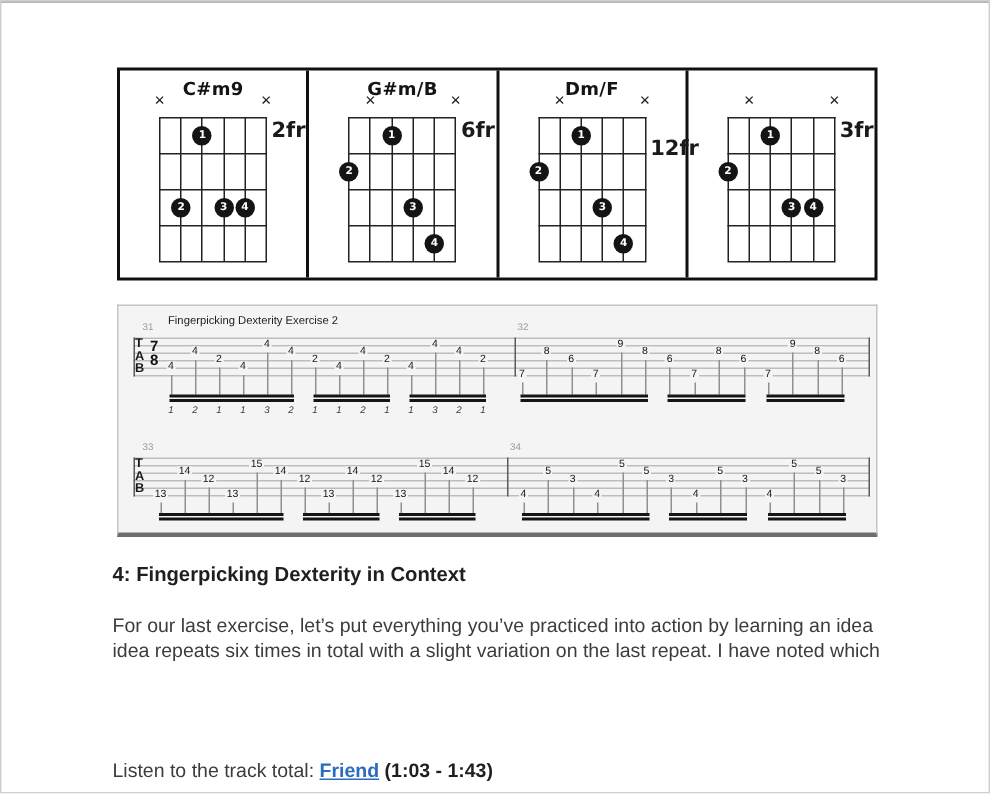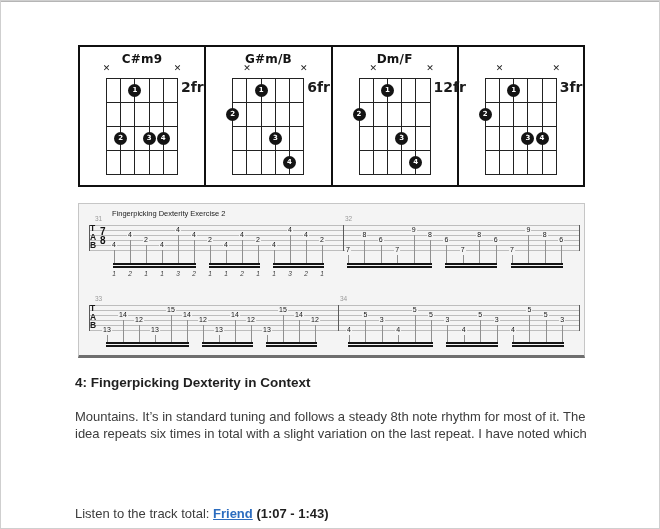--- a/index.html
+++ b/index.html
@@ -99,21 +99,21 @@
         <div class="grid-line" style="left: 68.6px; top: 31px; width: 1px; height: 96px;"></div>
         <div class="grid-line" style="left: 82.8px; top: 31px; width: 1px; height: 96px;"></div>
         <div class="grid-line" style="left: 97px; top: 31px; width: 1px; height: 96px;"></div>
         <div class="grid-line" style="left: 26px; top: 31px; width: 72px; height: 1px;"></div>
         <div class="grid-line" style="left: 26px; top: 55px; width: 72px; height: 1px;"></div>
         <div class="grid-line" style="left: 26px; top: 79px; width: 72px; height: 1px;"></div>
         <div class="grid-line" style="left: 26px; top: 103px; width: 72px; height: 1px;"></div>
         <div class="grid-line" style="left: 26px; top: 127px; width: 72px; height: 1px;"></div>
         <div class="xmark" style="left: 40.7px; top: 16px;">✕</div>
         <div class="xmark" style="left: 97.5px; top: 16px;">✕</div>
-        <div class="fret-label" style="left: 101px; top: 32px;">12fr</div>
+        <div class="fret-label" style="left: 101px; top: 44px;">12fr</div>
         <div class="dot" style="left: 48.4px; top: 36.5px;">1</div>
         <div class="dot" style="left: 20px; top: 60.5px;">2</div>
         <div class="dot" style="left: 62.6px; top: 84.5px;">3</div>
         <div class="dot" style="left: 76.8px; top: 108.5px;">4</div>
       </div>
       <div class="chord-cell">
         <div class="grid-line" style="left: 26px; top: 31px; width: 1px; height: 96px;"></div>
         <div class="grid-line" style="left: 40.2px; top: 31px; width: 1px; height: 96px;"></div>
         <div class="grid-line" style="left: 54.4px; top: 31px; width: 1px; height: 96px;"></div>
         <div class="grid-line" style="left: 68.6px; top: 31px; width: 1px; height: 96px;"></div>
@@ -314,19 +314,19 @@
       <div class="stem" style="left: 466.8px; top: 115.5px; height: 22.5px;"></div>
       <div class="tab-note" style="left: 483.2px; top: 112px;">3</div>
       <div class="stem" style="left: 483.2px; top: 120.5px; height: 17.5px;"></div>
       <div class="beam" style="left: 433px; top: 138px; width: 51.7px;"></div>
       <div class="beam" style="left: 433px; top: 141px; width: 51.7px;"></div>
     </div>
 
   <h2 class="heading">4: Fingerpicking Dexterity in Context</h2>
 
   <div class="paragraph" id="paragraph">
-      <div>Mountains. It’s in standard tuning and follows a steady 8th note rhythm for most of it. The</div>
+      <div>For our last exercise, let’s put everything you’ve practiced into action by learning an idea</div>
       <div>idea repeats six times in total with a slight variation on the last repeat. I have noted which</div>
     </div>
 
-  <div class="listen"><span>Listen to the track total: </span><a href="#">Friend</a><span class="time"> (1:07 - 1:43)</span></div>
+  <div class="listen"><span>Listen to the track total: </span><a href="#">Friend</a><span class="time"> (1:03 - 1:43)</span></div>
 
 </div>
 
 </body></html>

